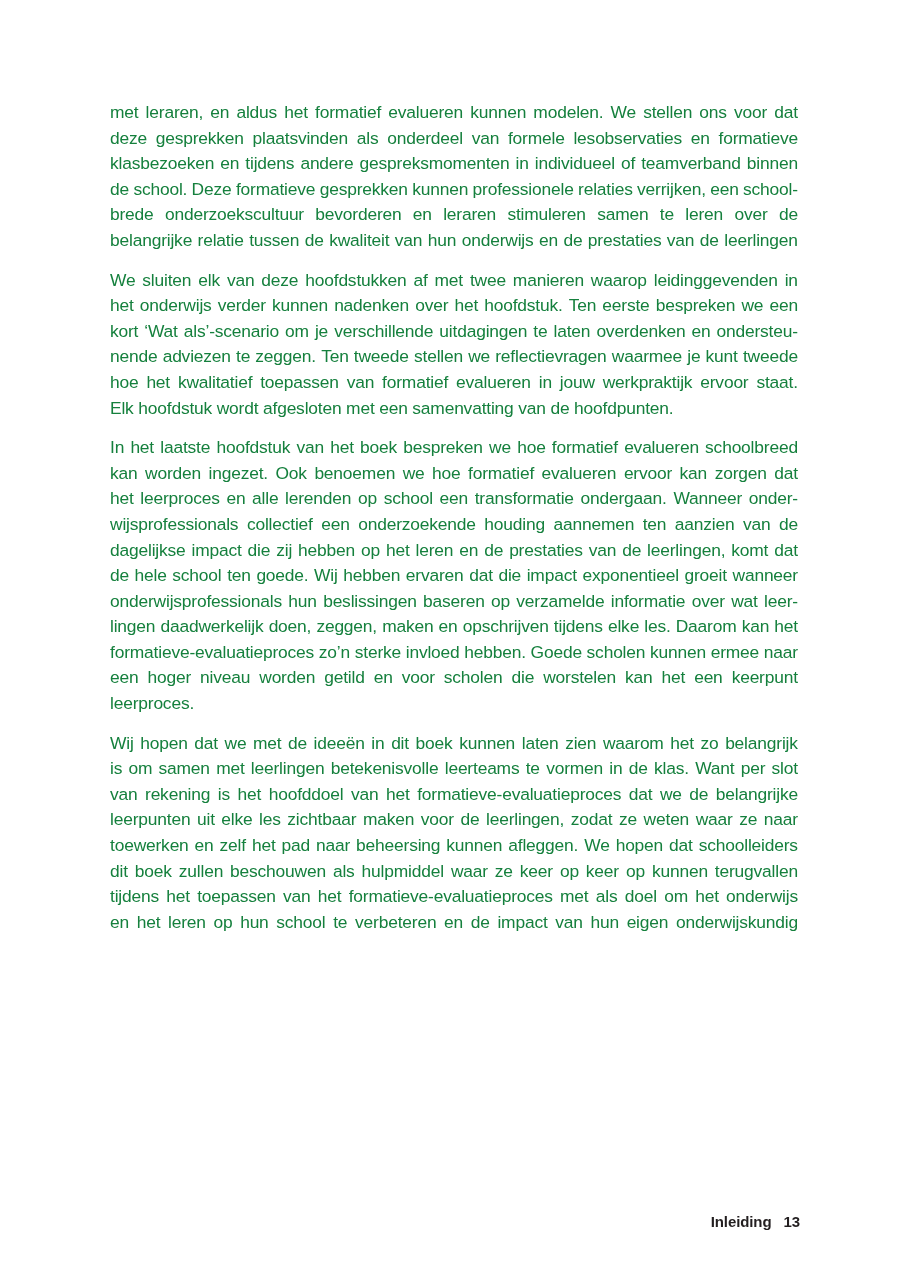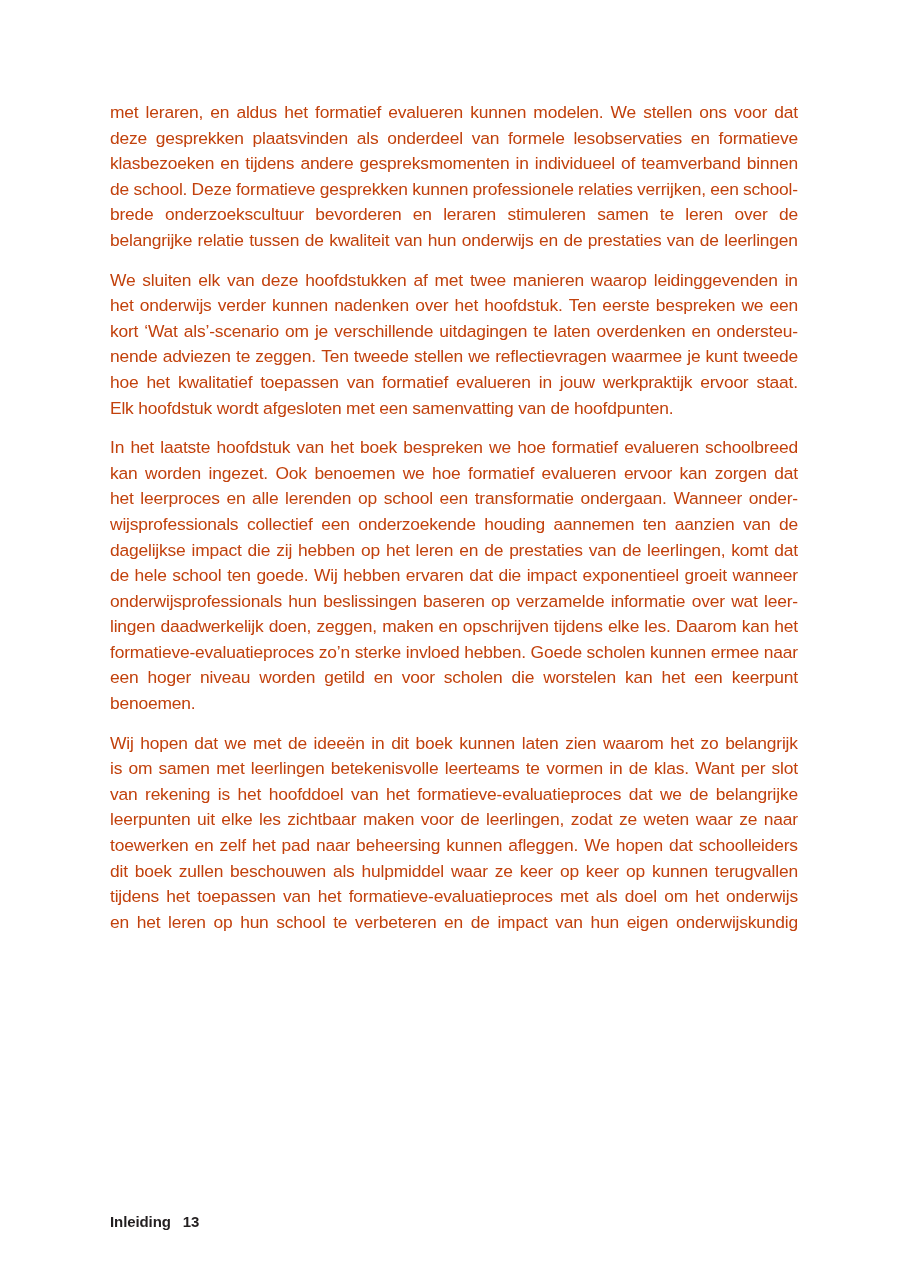--- a/index.html
+++ b/index.html
@@ -24,21 +24,21 @@
 
   .content {
     position: absolute;
     left: 110px;
     top: 100px;
     width: 688px;
   }
 
   .para {
     margin: 0 0 14px 0;
-    color: #c2410c;
+    color: #15803d;
     font-size: 17.4px;
     line-height: 25.6px;
     letter-spacing: -0.18px;
     text-align: left;
     font-weight: 400;
   }
 
   .para:last-child {
     margin-bottom: 0;
   }
@@ -58,20 +58,21 @@
 
   .line.just > .w {
     white-space: pre;
   }
 
   .footer {
     position: absolute;
     left: 110px;
     top: 1213px;
     width: 690px;
+    text-align: right;
     color: #231f20;
     font-size: 15px;
     font-weight: bold;
     letter-spacing: -0.1px;
   }
 
   .footer .sep {
     display: inline-block;
     width: 12px;
   }
@@ -384,21 +385,21 @@
           <span class="w">en</span>
           <span class="w">voor</span>
           <span class="w">scholen</span>
           <span class="w">die</span>
           <span class="w">worstelen</span>
           <span class="w">kan</span>
           <span class="w">het</span>
           <span class="w">een</span>
           <span class="w">keerpunt</span>
         </span>
-        <span class="line">benoemen.</span>
+        <span class="line">leerproces.</span>
       </p>
 
     <p class="para">
         <span class="line just">
           <span class="w">Wij</span>
           <span class="w">hopen</span>
           <span class="w">dat</span>
           <span class="w">we</span>
           <span class="w">met</span>
           <span class="w">de</span>

